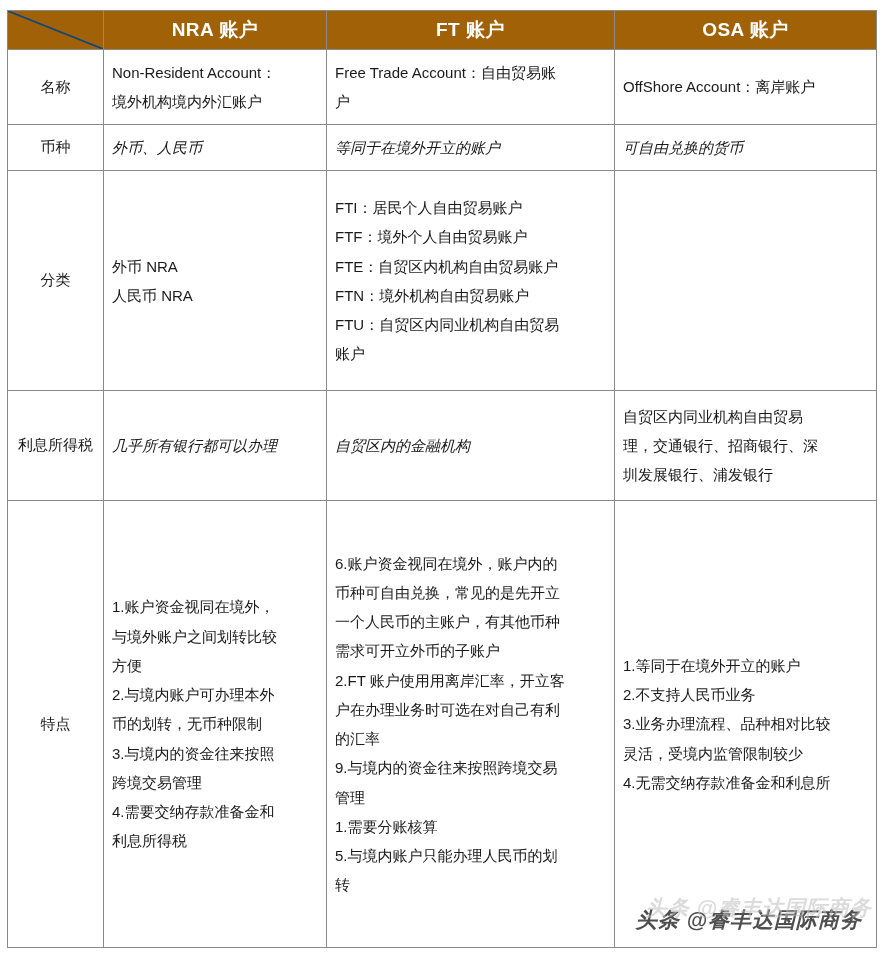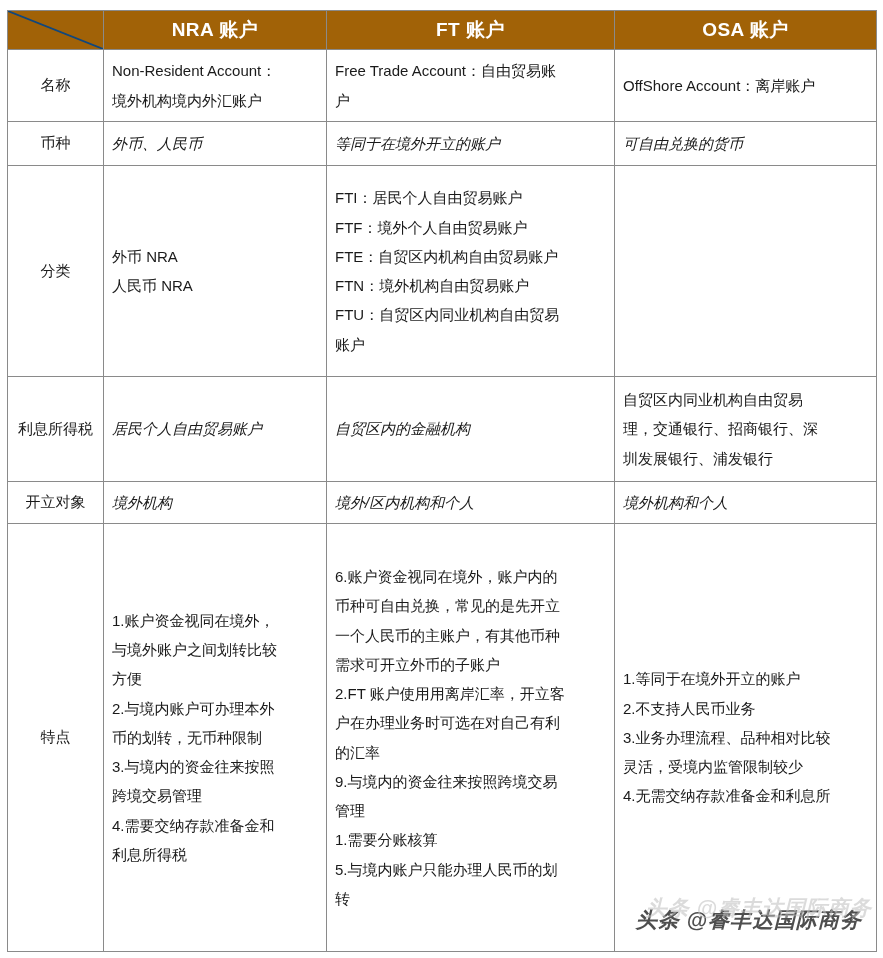--- a/index.html
+++ b/index.html
@@ -181,44 +181,32 @@
           <span class="ln">账户</span>
         </td>
         <td class="cell vmid">
           <span class="ln"></span>
         </td>
       </tr>
 
       <tr style="height:105px">
         <td class="rowhead vmid">利息所得税</td>
         <td class="cell compact vmid">
-          <span class="ln">居民个人自由贸易账户</span>
+          <span class="ln">几乎所有银行都可以办理</span>
         </td>
         <td class="cell compact vmid">
           <span class="ln">自贸区内的金融机构</span>
         </td>
         <td class="cell vmid">
           <span class="ln">自贸区内同业机构自由贸易</span>
           <span class="ln">理，交通银行、招商银行、深</span>
           <span class="ln">圳发展银行、浦发银行</span>
         </td>
       </tr>
 
-      <tr style="height:42px">
-        <td class="rowhead vmid">开立对象</td>
-        <td class="cell compact vmid">
-          <span class="ln">境外机构</span>
-        </td>
-        <td class="cell compact vmid">
-          <span class="ln">境外/区内机构和个人</span>
-        </td>
-        <td class="cell compact vmid">
-          <span class="ln">境外机构和个人</span>
-        </td>
-      </tr>
 
       <tr style="height:428px">
         <td class="rowhead vmid">特点</td>
         <td class="cell vmid">
           <span class="ln">1.账户资金视同在境外，</span>
           <span class="ln">与境外账户之间划转比较</span>
           <span class="ln">方便</span>
           <span class="ln">2.与境内账户可办理本外</span>
           <span class="ln">币的划转，无币种限制</span>
           <span class="ln">3.与境内的资金往来按照</span>

